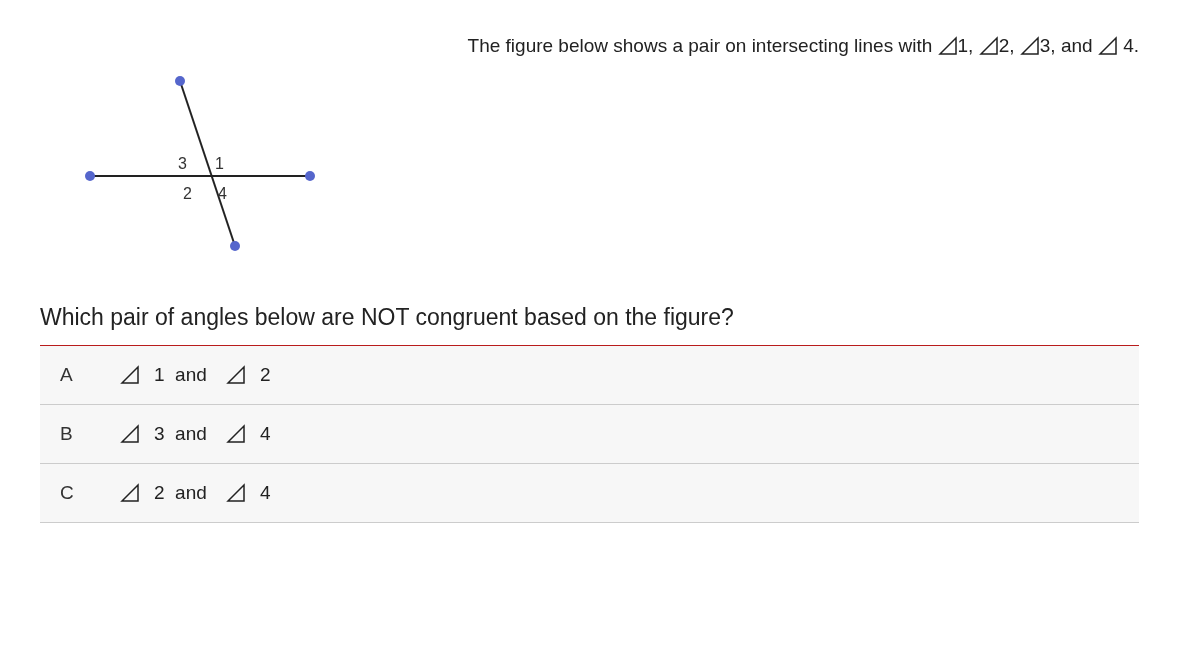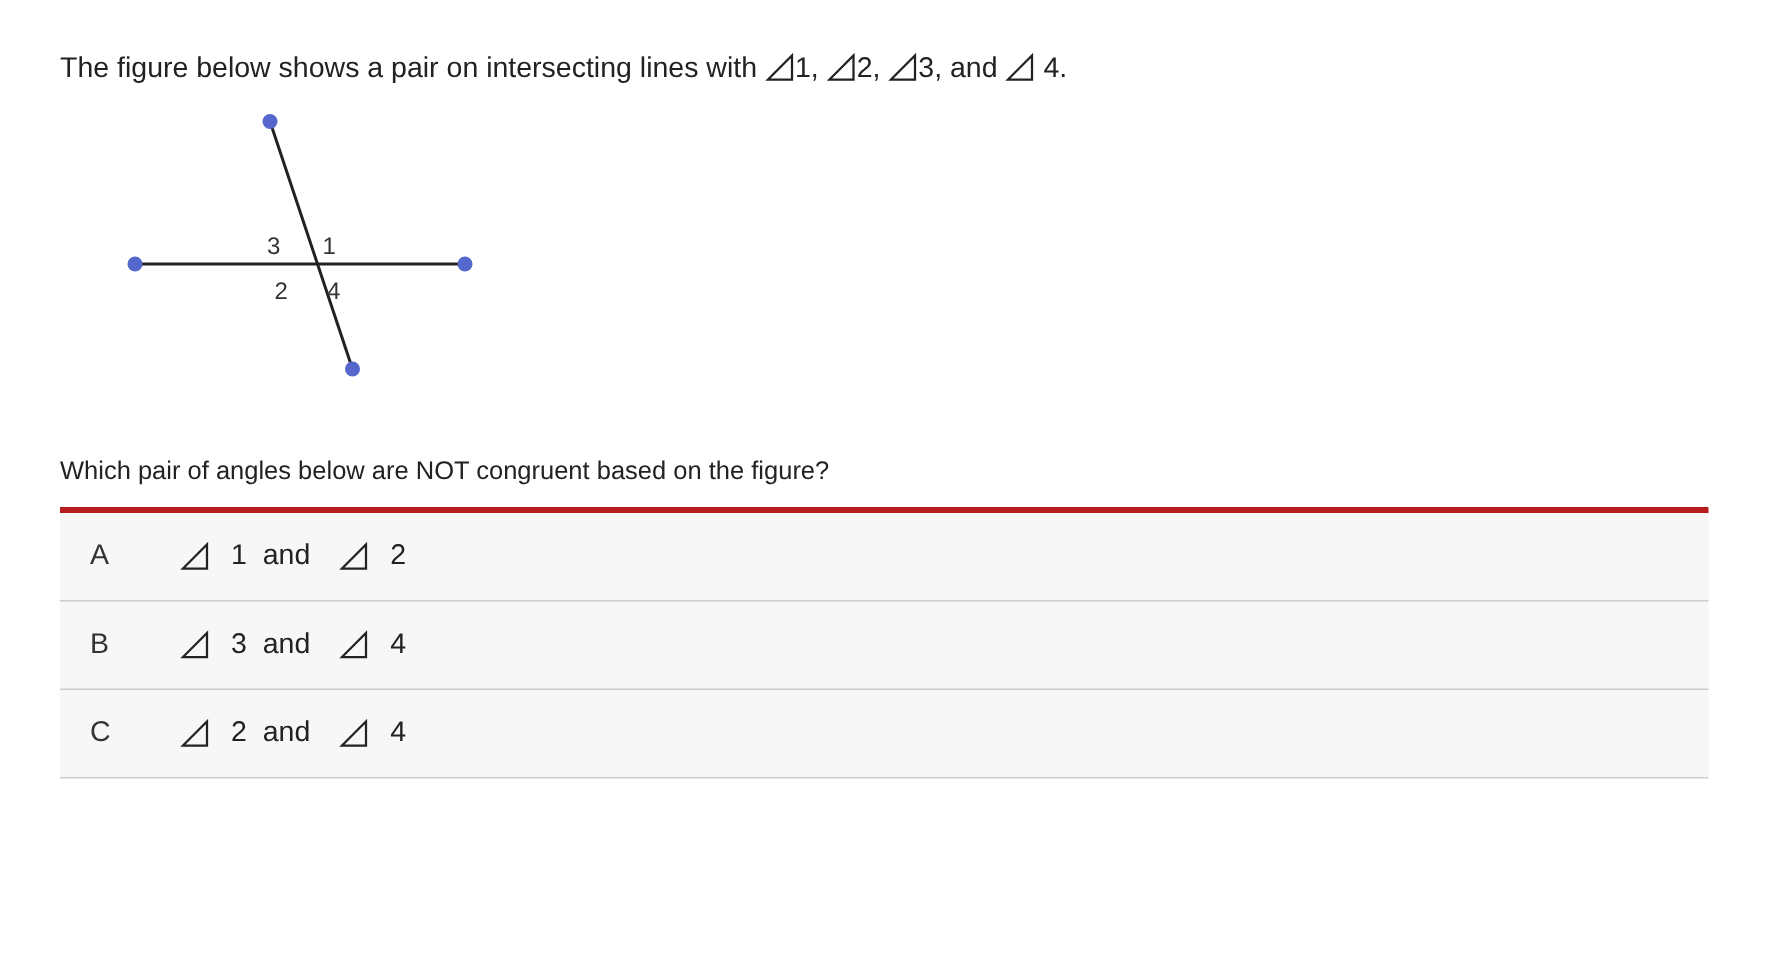--- a/index.html
+++ b/index.html
@@ -13,32 +13,33 @@
     }
 
     .page {
       padding: 32px 40px 0 40px;
     }
 
     .question-text {
       font-size: 19px;
       line-height: 1.5;
       max-width: 1100px;
+      text-align: right;
     }
 
     
     .diagram {
       margin: 10px 0 28px 30px;
     }
 
     .section-question {
-      font-size: 17px;
+      font-size: 23px;
       margin-bottom: 0;
       padding-bottom: 14px;
-      border-bottom: 4px solid #b91c1c;
+      border-bottom: 1px solid #b91c1c;
     }
 
     .answer-table {
       width: 100%;
       border-collapse: collapse;
     }
 
     .answer-row {
       border-bottom: 1px solid #ccc;
       background: #f7f7f7;

